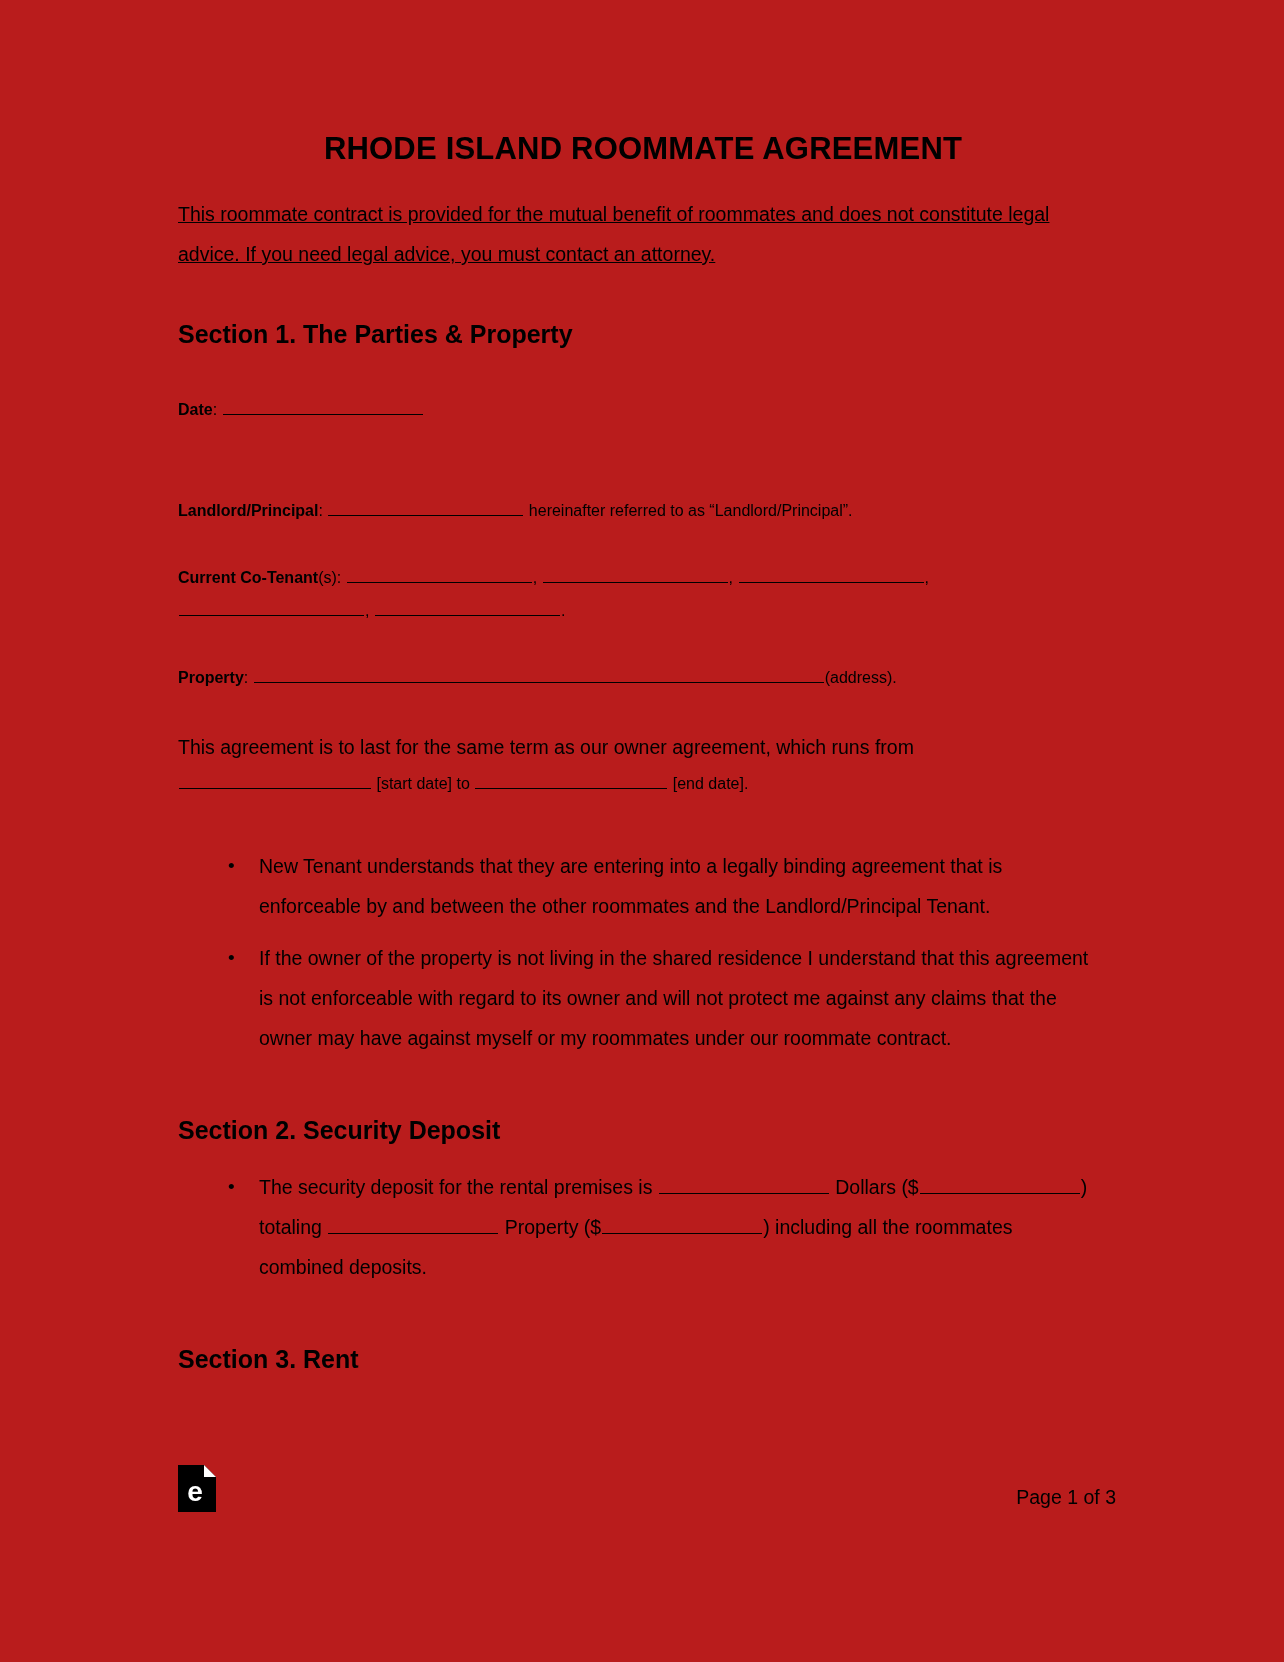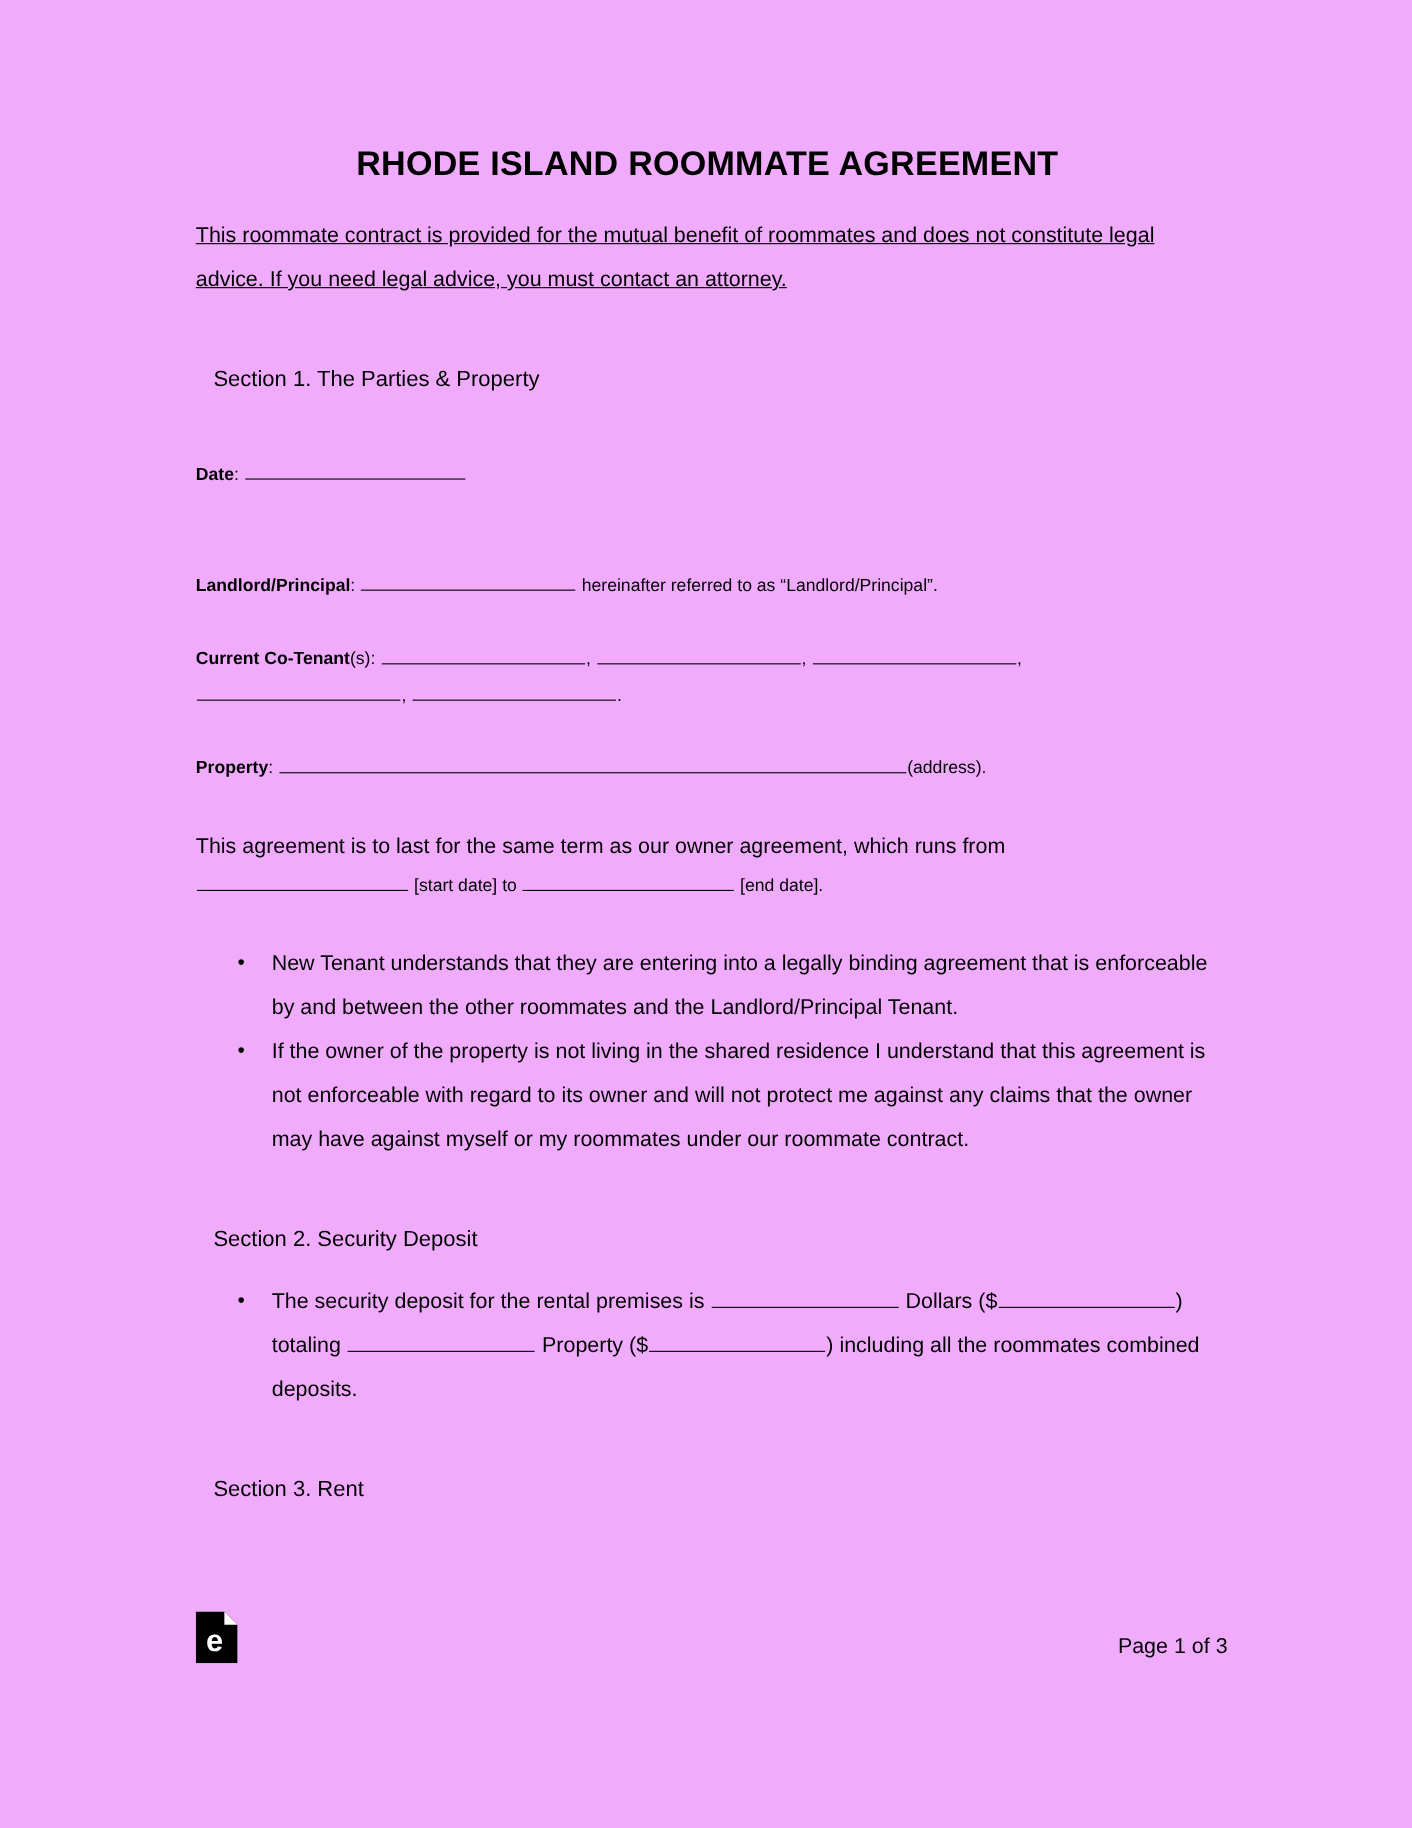--- a/index.html
+++ b/index.html
@@ -8,21 +8,21 @@
     background: #ffffff;
   }
   body {
     font-family: "Liberation Sans", sans-serif;
     color: #000000;
   }
   .page {
     position: relative;
     width: 1284px;
     height: 1662px;
-    background: #f0abfc;
+    background: #b91c1c;
     box-sizing: border-box;
     overflow: hidden;
   }
   .content {
     position: absolute;
     left: 178px;
     top: 0;
     width: 930px;
   }
 
@@ -41,24 +41,24 @@
     line-height: 2.05;
     margin: 0;
   }
 
   .intro {
     margin-top: 28px;
     text-decoration: underline;
   }
 
   .section-head {
-    font-size: 20px;
-    font-weight: normal;
-    line-height: 2.05;
-    margin: 16px;
+    font-size: 25px;
+    font-weight: bold;
+    line-height: 2.05;
+    margin: 0;
   }
   .gap-md { height: 34px; }
 
   .field-line {
     font-size: 16px;
     line-height: 2.05;
     margin: 0;
   }
   .field-label { font-weight: bold; }
 
@@ -81,21 +81,21 @@
   ul.bullets {
     margin: 0;
     padding: 0;
     list-style: none;
   }
   ul.bullets li {
     position: relative;
     padding-left: 69px;
     font-size: 19.5px;
     line-height: 2.05;
-    margin: 0;
+    margin: 12px;
   }
   ul.bullets li::before {
     content: "\2022";
     position: absolute;
     left: 38px;
     top: 0;
     font-size: 19px;
     line-height: 2.05;
   }
 

